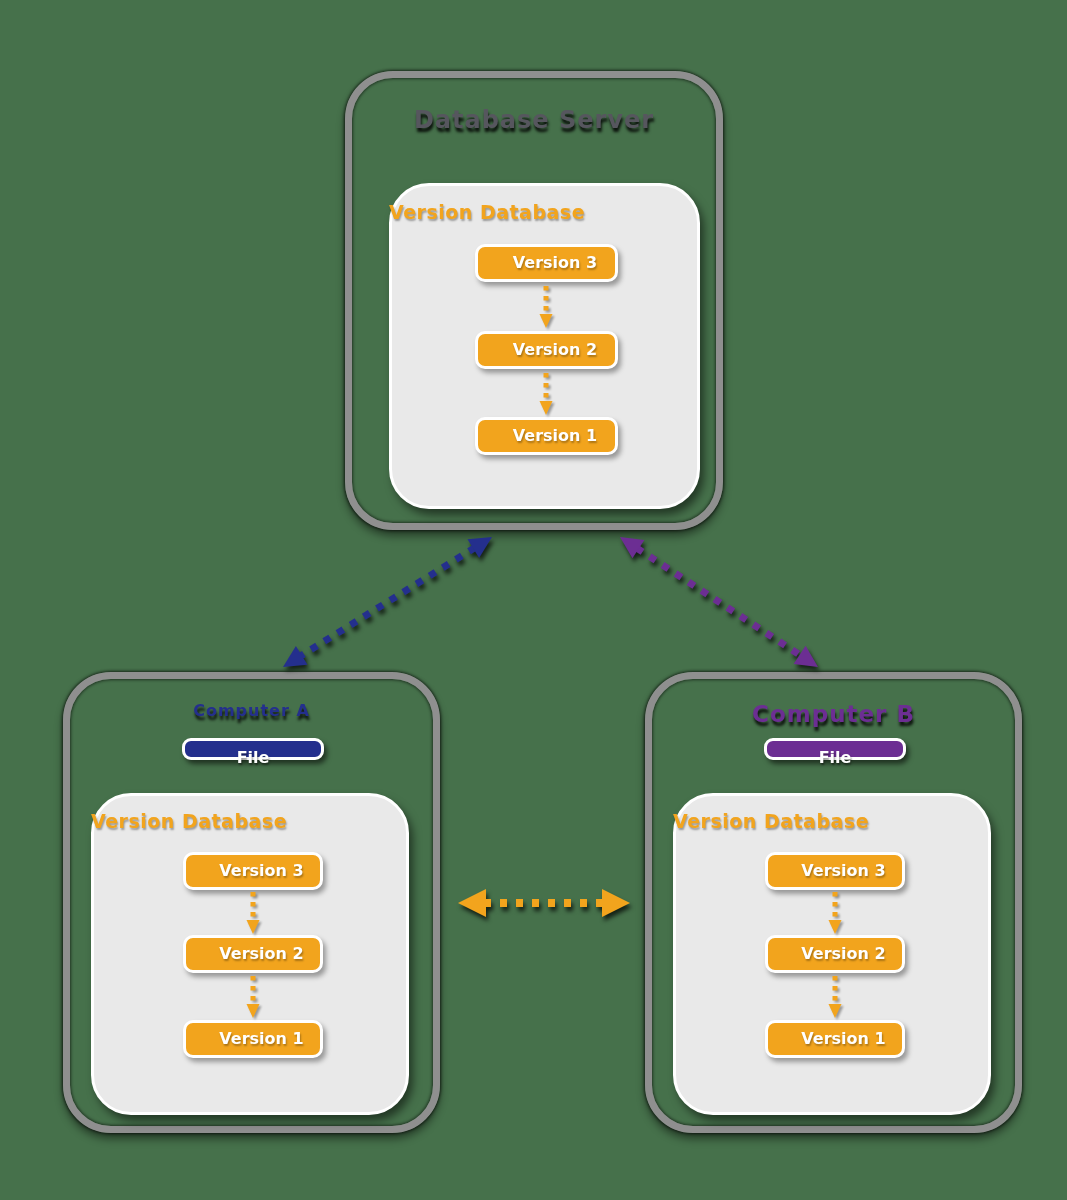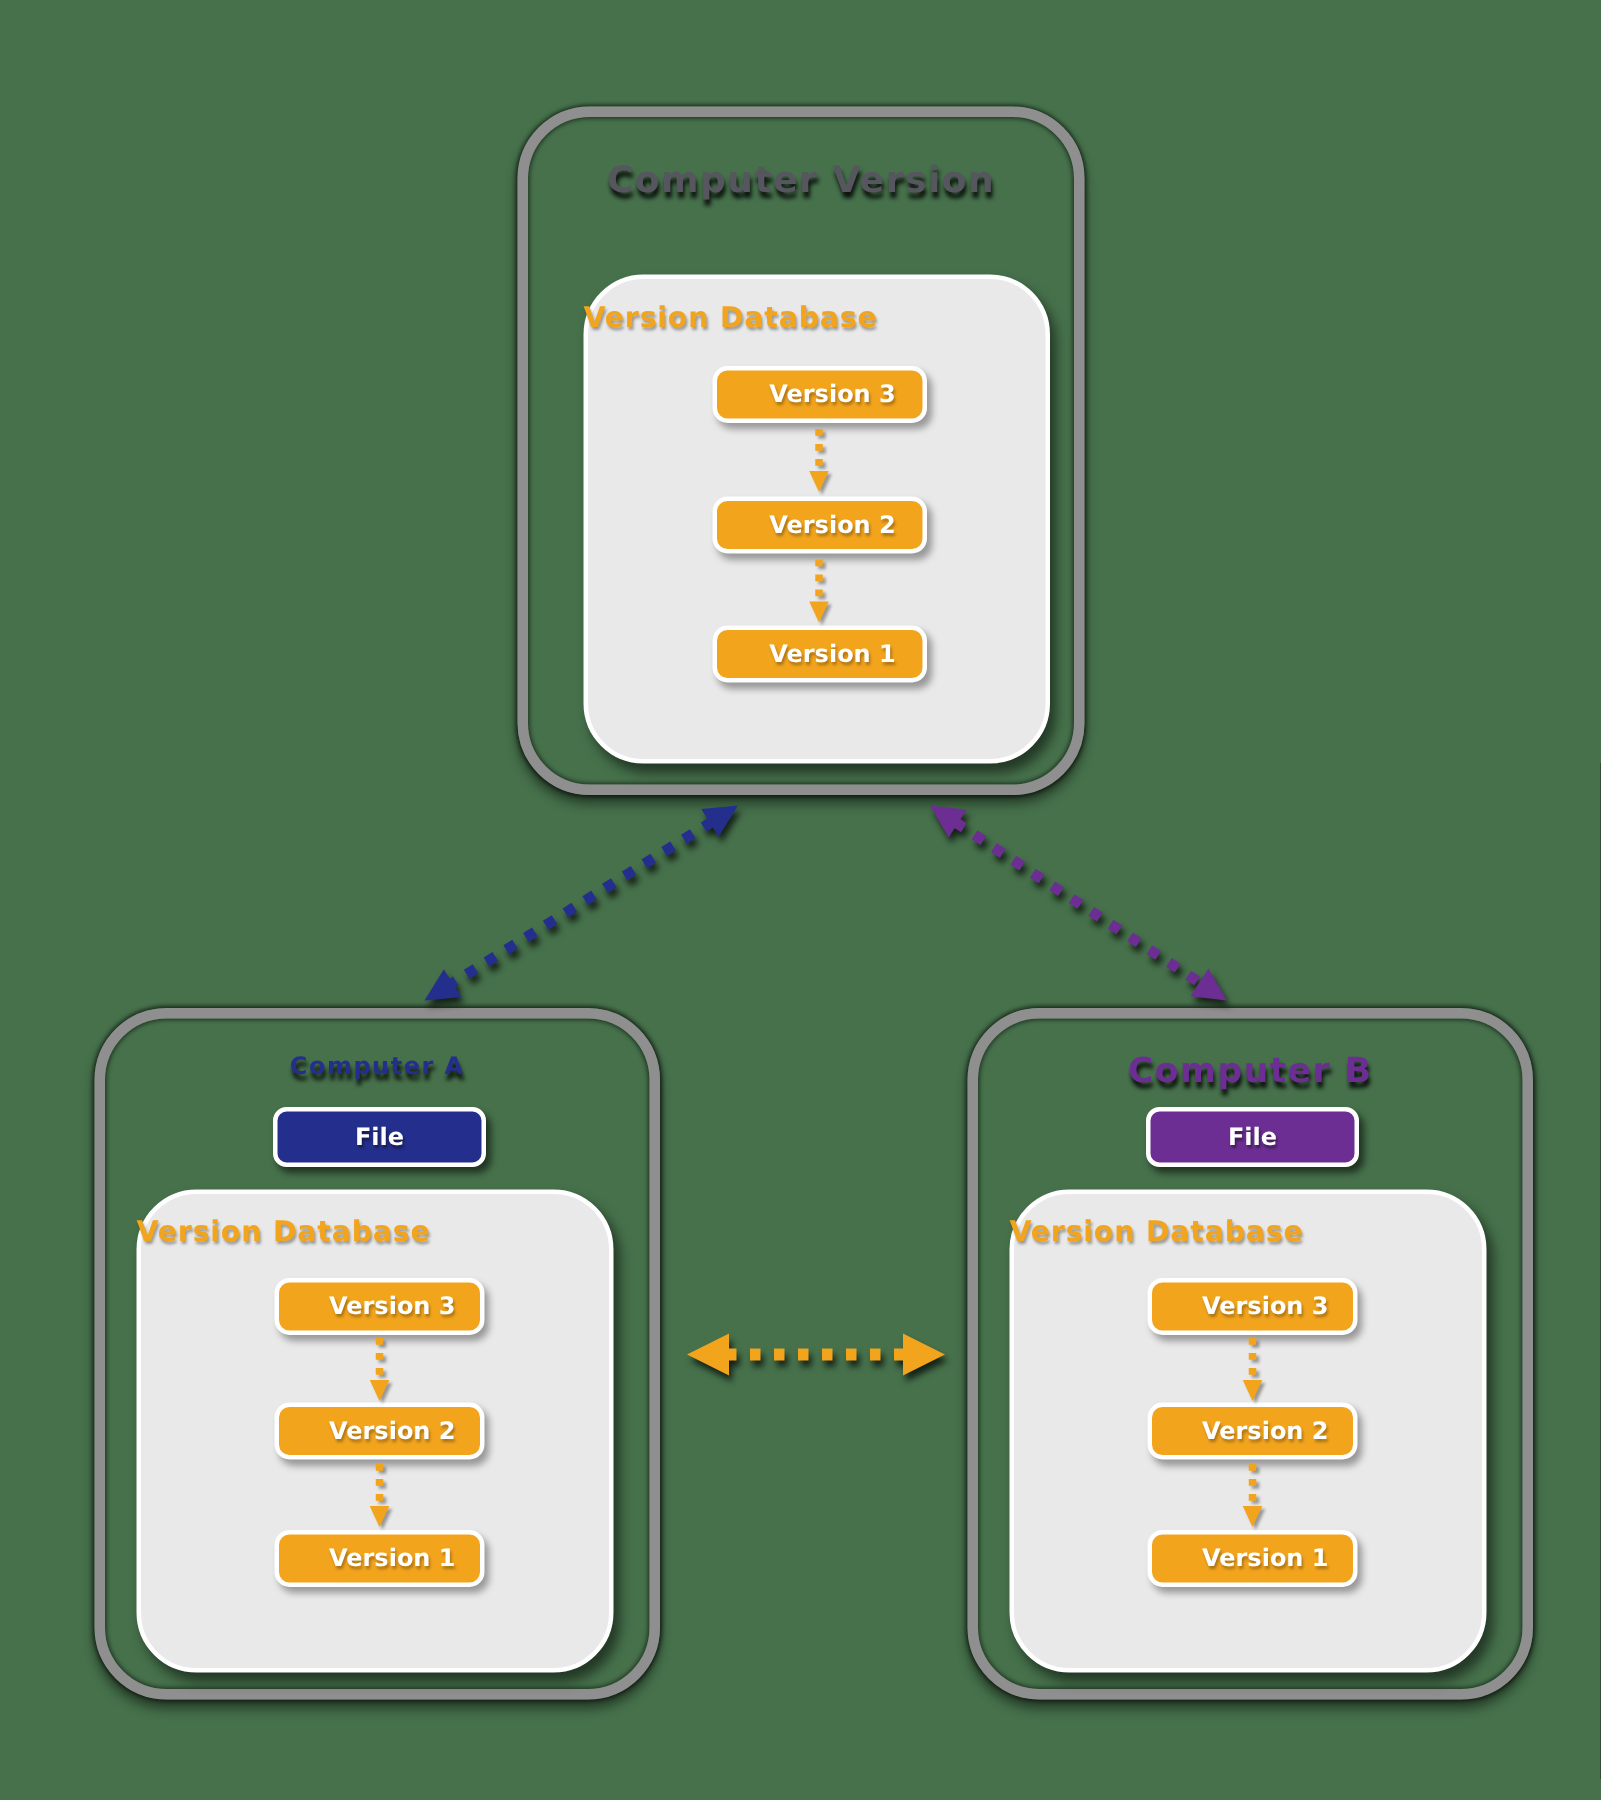--- a/index.html
+++ b/index.html
@@ -82,21 +82,21 @@
   .vbox-s  { left: 475px; width: 143px; }
   .vbox-s1 { top: 244px; } .vbox-s2 { top: 331px; } .vbox-s3 { top: 417px; }
   .vbox-a  { left: 183px; width: 140px; }
   .vbox-b  { left: 765px; width: 140px; }
   .vbox-r1 { top: 852px; } .vbox-r2 { top: 935px; } .vbox-r3 { top: 1020px; }
 
   
   .filebox {
     position: absolute;
     width: 142px;
-    height: 40px;
+    height: 22px;
     border: 3px solid #ffffff;
     border-radius: 9px;
     color: #ffffff;
     font-size: 16px;
     text-align: center;
     line-height: 33px;
     text-shadow: 1px 2px 2px rgba(0,0,0,0.45);
     box-shadow: 3px 4px 5px rgba(0,0,0,0.55);
   }
   .file-a { left: 182px; top: 738px; background: var(--blue, #242F8D); }
@@ -121,21 +121,21 @@
   .orange-stroke { stroke: var(--orange, #F2A41D); }
   .dash7 { stroke-width: 7; stroke-dasharray: 7 8.5; fill: none; }
   .dash8 { stroke-width: 8; stroke-dasharray: 7 9;   fill: none; }
 </style>
 </head>
 <body>
 
 <div class="canvas">
 
   <div class="frame frame-server"></div>
-  <div class="machine-title title-server">Computer Version</div>
+  <div class="machine-title title-server">Database Server</div>
 
   <div class="panel panel-server"></div>
   <div class="panel-title ptitle-server">Version Database</div>
 
   <div class="vbox vbox-s vbox-s1">Version 3</div>
   <div class="vbox vbox-s vbox-s2">Version 2</div>
   <div class="vbox vbox-s vbox-s3">Version 1</div>
 
   <svg class="mini-arrow ma-s ma-s1" viewBox="0 0 18 46">
     <line class="mini-line" x1="9" y1="2" x2="9" y2="30"></line>

